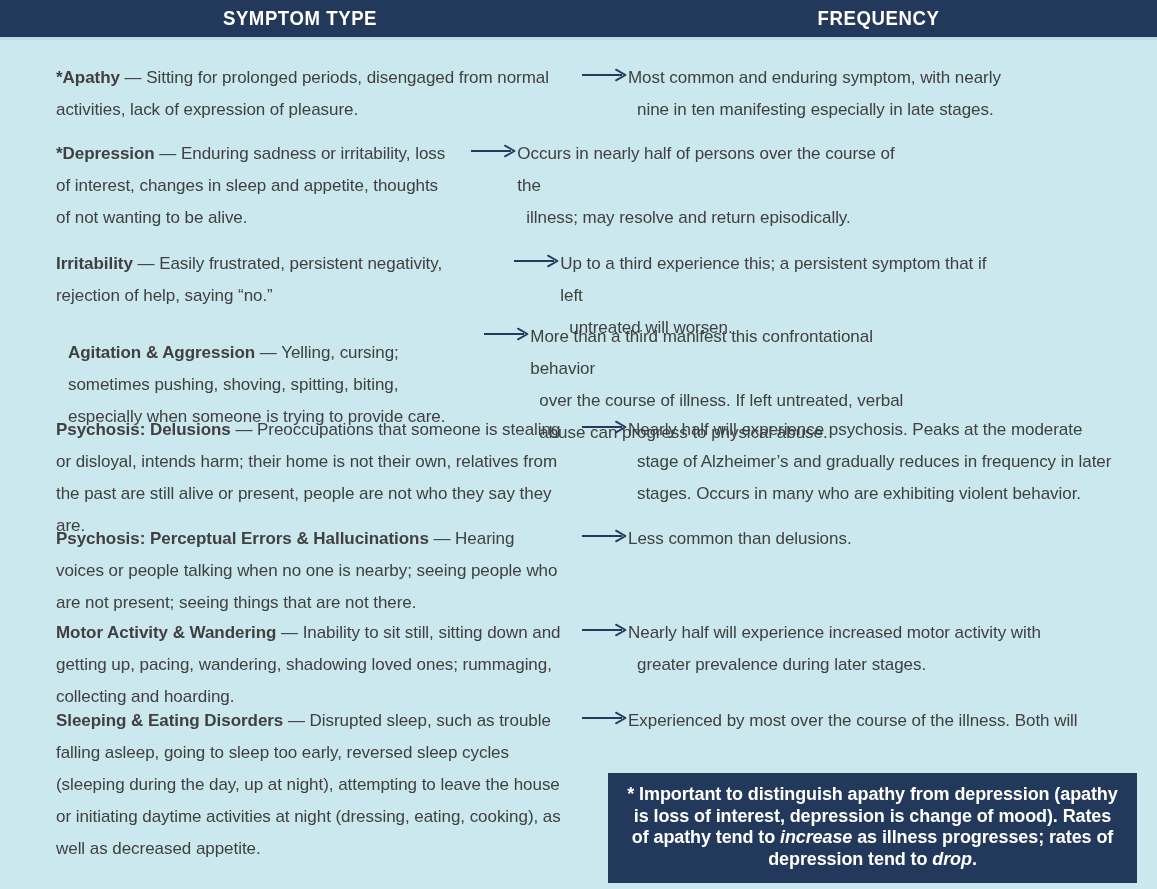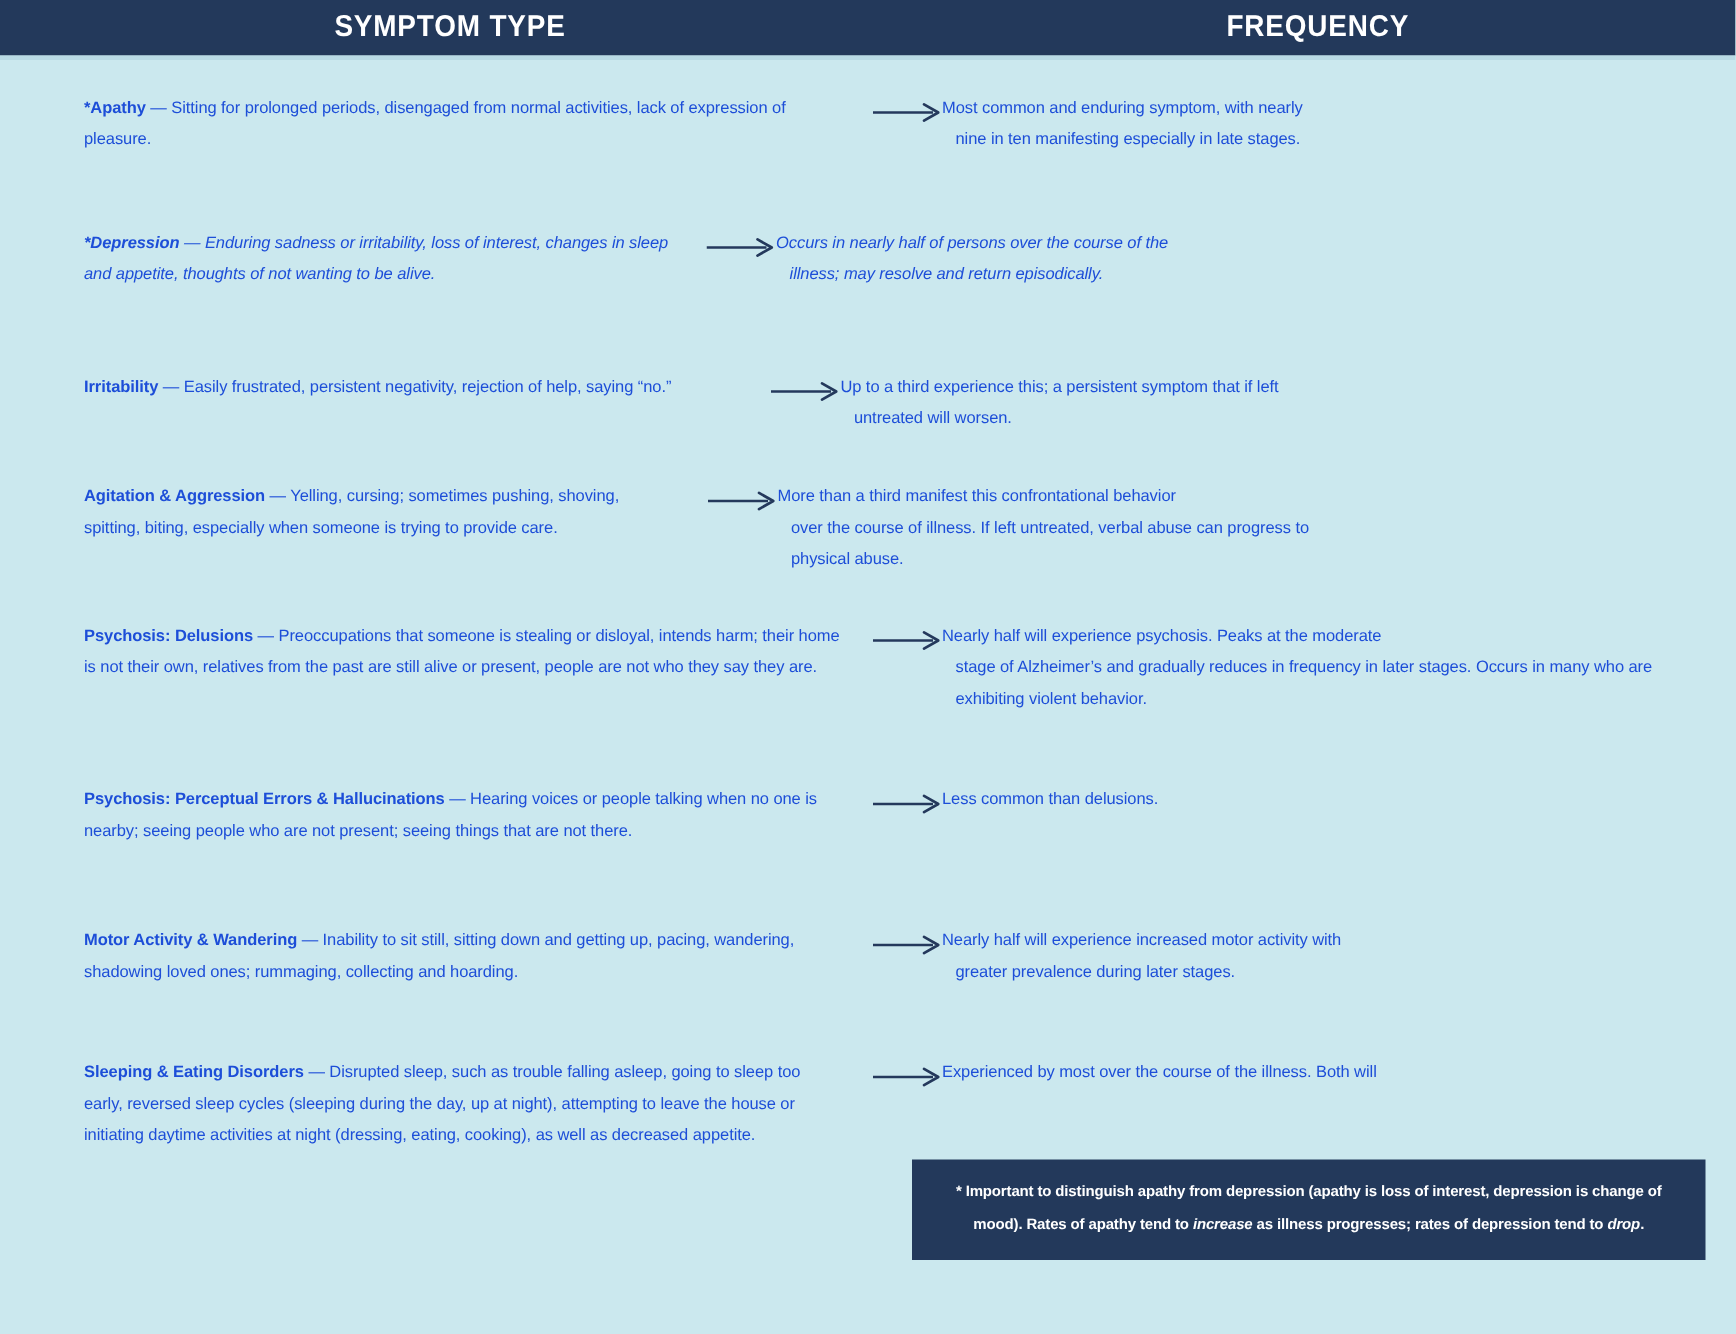--- a/index.html
+++ b/index.html
@@ -87,23 +87,23 @@
     width: 577px;
     padding-left: 2px;
     padding-right: 20px;
     box-sizing: border-box;
     display: flex;
     align-items: flex-start;
   }
 
   .symptom-text,
   .freq-text {
-    font-size: 11px;
-    line-height: 21px;
-    color: #1d4ed8;
+    font-size: 17px;
+    line-height: 32px;
+    color: #404040;
     letter-spacing: -0.05px;
   }
   .symptom-text b {
     font-weight: bold;
   }
   .freq-text {
     text-indent: 0;
     padding-left: 0;
   }
   .freq-text .cont {
@@ -124,21 +124,21 @@
   .footnote {
     position: absolute;
     left: 608px;
     top: 773px;
     width: 529px;
     box-sizing: border-box;
     background: #23395b;
     color: #ffffff;
     padding: 11px 18px 13px 18px;
     text-align: center;
-    font-size: 10px;
+    font-size: 18px;
     line-height: 21.5px;
     font-weight: bold;
     letter-spacing: -0.1px;
   }
   .footnote i { font-style: italic; }
 </style>
 </head>
 <body>
 
 <div class="sheet">
@@ -155,21 +155,21 @@
           <div class="symptom-text"><b>*Apathy</b> — Sitting for prolonged periods, disengaged from normal activities, lack of expression of pleasure.</div>
         </div>
         <div class="cell-frequency">
           <span class="arrow"><svg width="46" height="22" viewBox="0 0 46 22">
               <line x1="0" y1="11" x2="40" y2="11" stroke="#24395c" stroke-width="1.8"></line>
               <path d="M34 5.6 L43.5 11 L34 16.4" fill="none" stroke="#24395c" stroke-width="1.8" stroke-linecap="round" stroke-linejoin="round"></path>
             </svg></span>
           <div class="freq-text"><span>Most common and enduring symptom, with nearly</span><span class="cont">nine in ten manifesting especially in late stages.</span></div>
         </div>
       </div>
-      <div class="row" style="position: absolute; left: 0px; top: 112px; width: 925px; font-style: italic;">
+      <div class="row" style="position: absolute; left: 0px; top: 98px; width: 925px;">
         <div class="cell-symptom">
           <div class="symptom-text"><b>*Depression</b> — Enduring sadness or irritability, loss of interest, changes in sleep and appetite, thoughts of not wanting to be alive.</div>
         </div>
         <div class="cell-frequency">
           <span class="arrow"><svg width="46" height="22" viewBox="0 0 46 22">
               <line x1="0" y1="11" x2="40" y2="11" stroke="#24395c" stroke-width="1.8"></line>
               <path d="M34 5.6 L43.5 11 L34 16.4" fill="none" stroke="#24395c" stroke-width="1.8" stroke-linecap="round" stroke-linejoin="round"></path>
             </svg></span>
           <div class="freq-text"><span>Occurs in nearly half of persons over the course of the</span><span class="cont">illness; may resolve and return episodically.</span></div>
         </div>
@@ -179,21 +179,21 @@
           <div class="symptom-text"><b>Irritability</b> — Easily frustrated, persistent negativity, rejection of help, saying “no.”</div>
         </div>
         <div class="cell-frequency">
           <span class="arrow"><svg width="46" height="22" viewBox="0 0 46 22">
               <line x1="0" y1="11" x2="40" y2="11" stroke="#24395c" stroke-width="1.8"></line>
               <path d="M34 5.6 L43.5 11 L34 16.4" fill="none" stroke="#24395c" stroke-width="1.8" stroke-linecap="round" stroke-linejoin="round"></path>
             </svg></span>
           <div class="freq-text"><span>Up to a third experience this; a persistent symptom that if left</span><span class="cont">untreated will worsen.</span></div>
         </div>
       </div>
-      <div class="row" style="position: absolute; left: 0px; top: 281px; width: 927px;">
+      <div class="row" style="position: absolute; left: 12px; top: 281px; width: 927px; align-items: center;">
         <div class="cell-symptom">
           <div class="symptom-text"><b>Agitation &amp; Aggression</b> — Yelling, cursing; sometimes pushing, shoving, spitting, biting, especially when someone is trying to provide care.</div>
         </div>
         <div class="cell-frequency">
           <span class="arrow"><svg width="46" height="22" viewBox="0 0 46 22">
               <line x1="0" y1="11" x2="40" y2="11" stroke="#24395c" stroke-width="1.8"></line>
               <path d="M34 5.6 L43.5 11 L34 16.4" fill="none" stroke="#24395c" stroke-width="1.8" stroke-linecap="round" stroke-linejoin="round"></path>
             </svg></span>
           <div class="freq-text"><span>More than a third manifest this confrontational behavior</span><span class="cont">over the course of illness. If left untreated, verbal abuse can progress to physical abuse.</span></div>
         </div>

